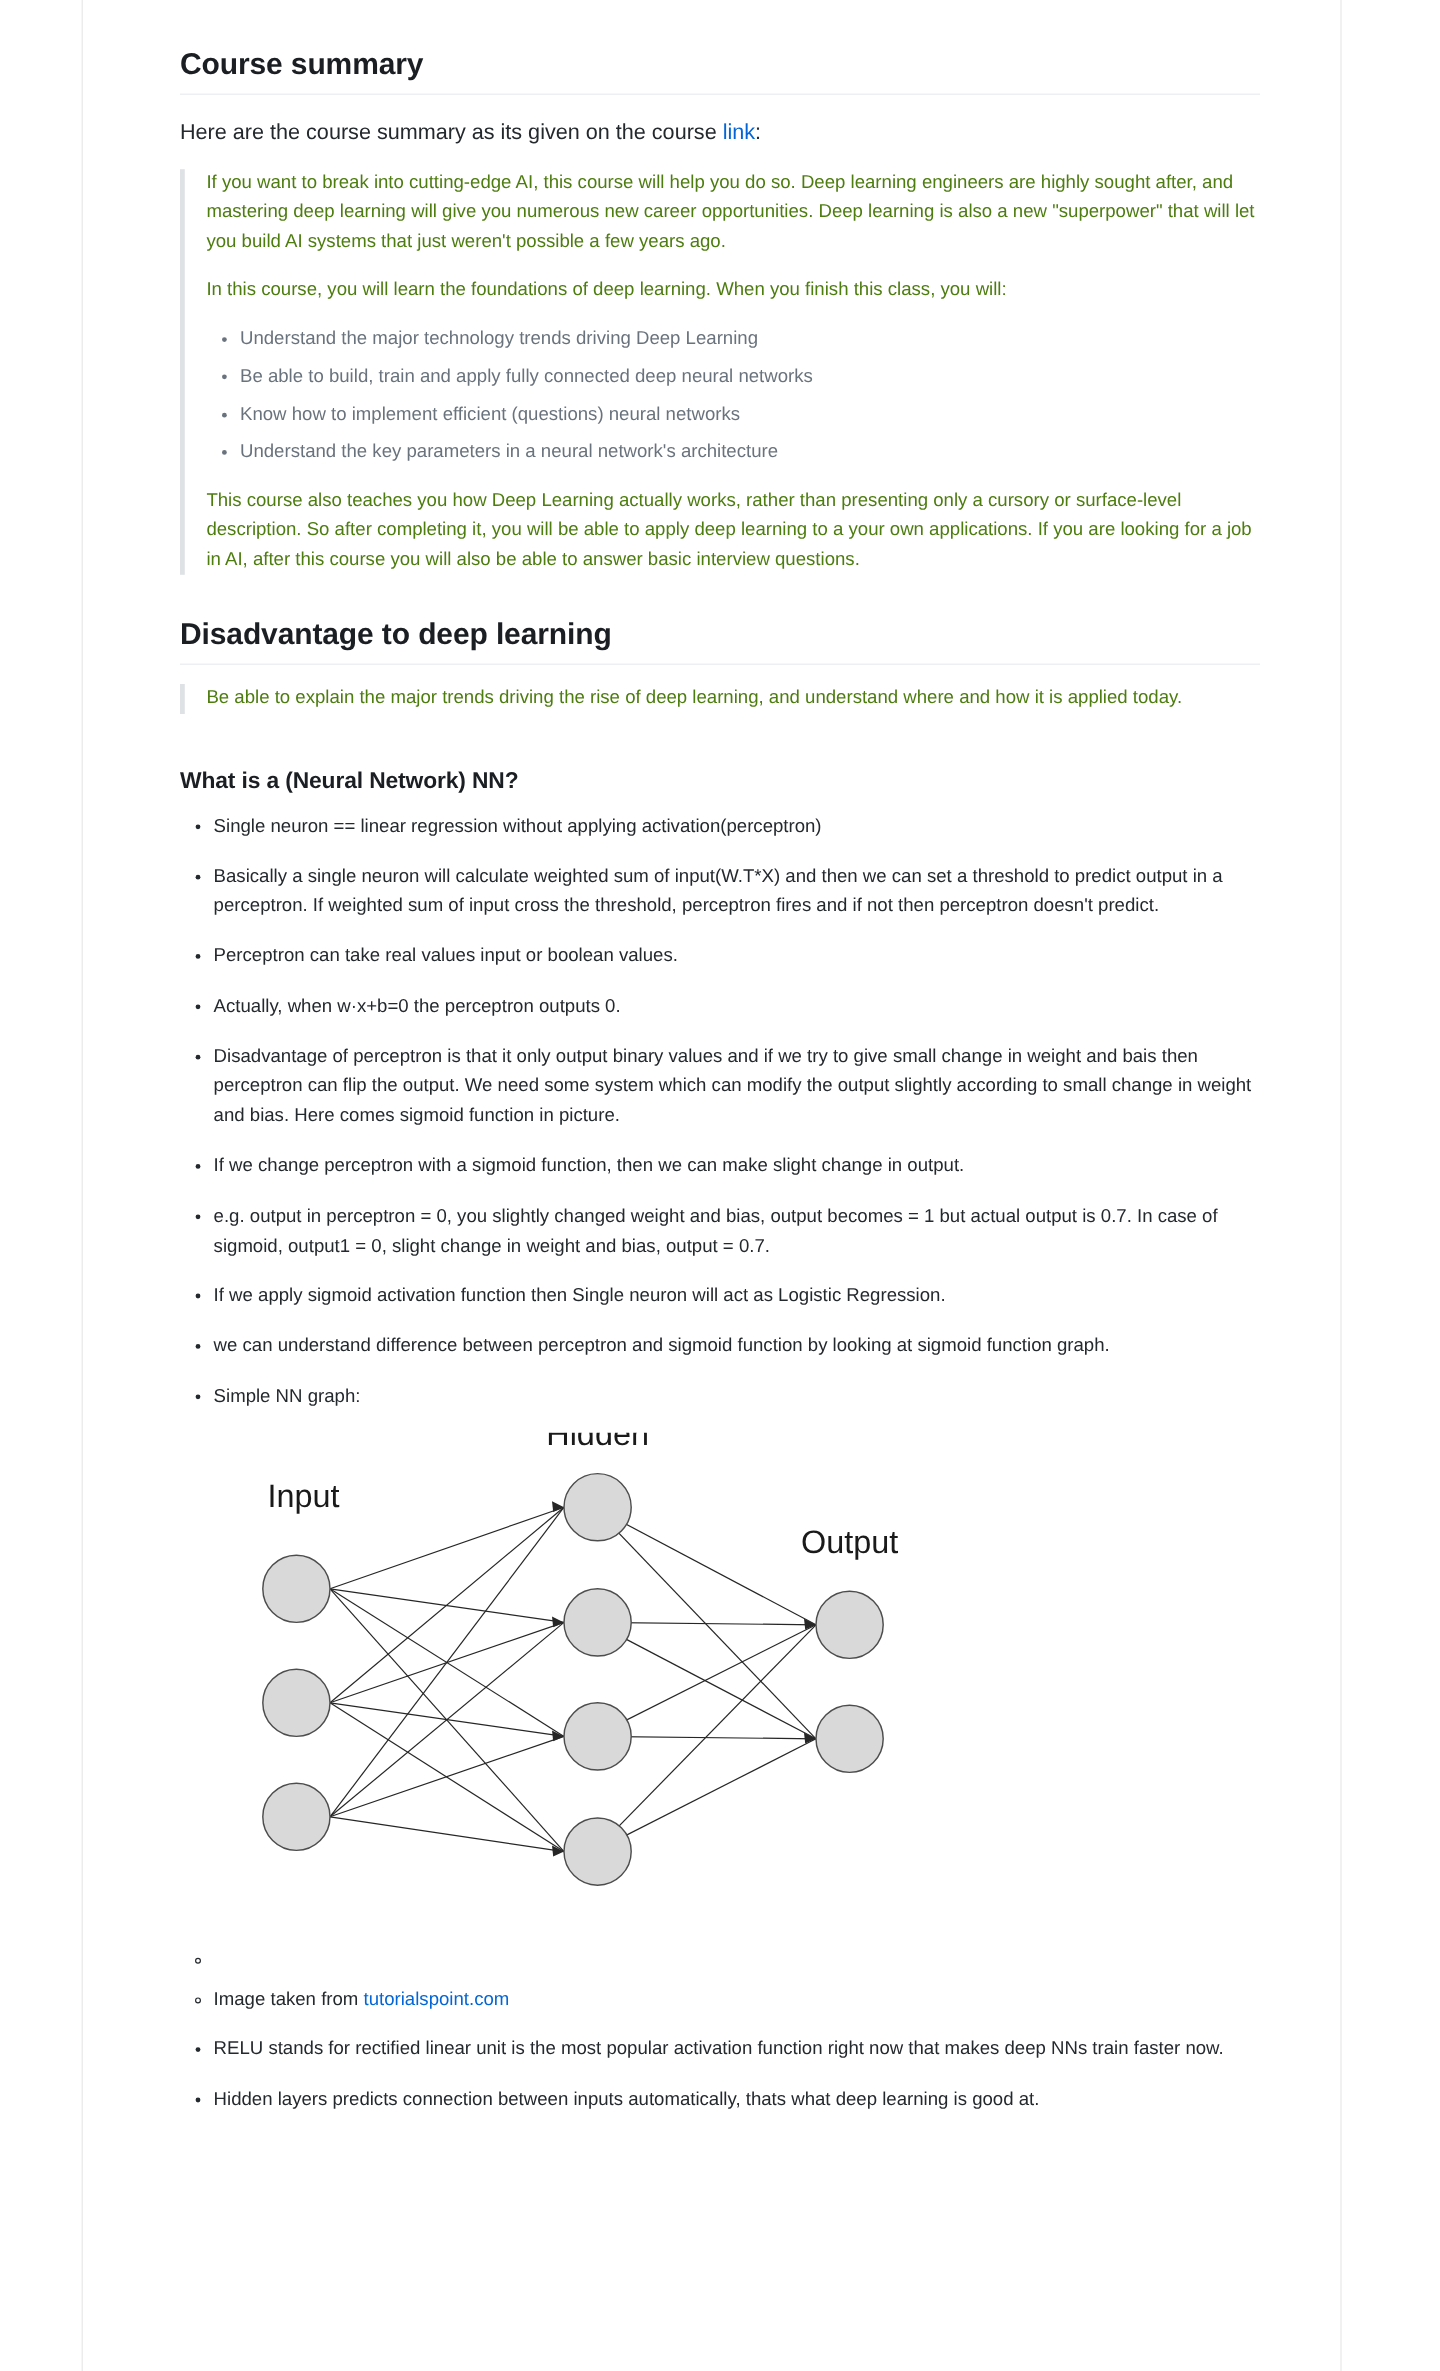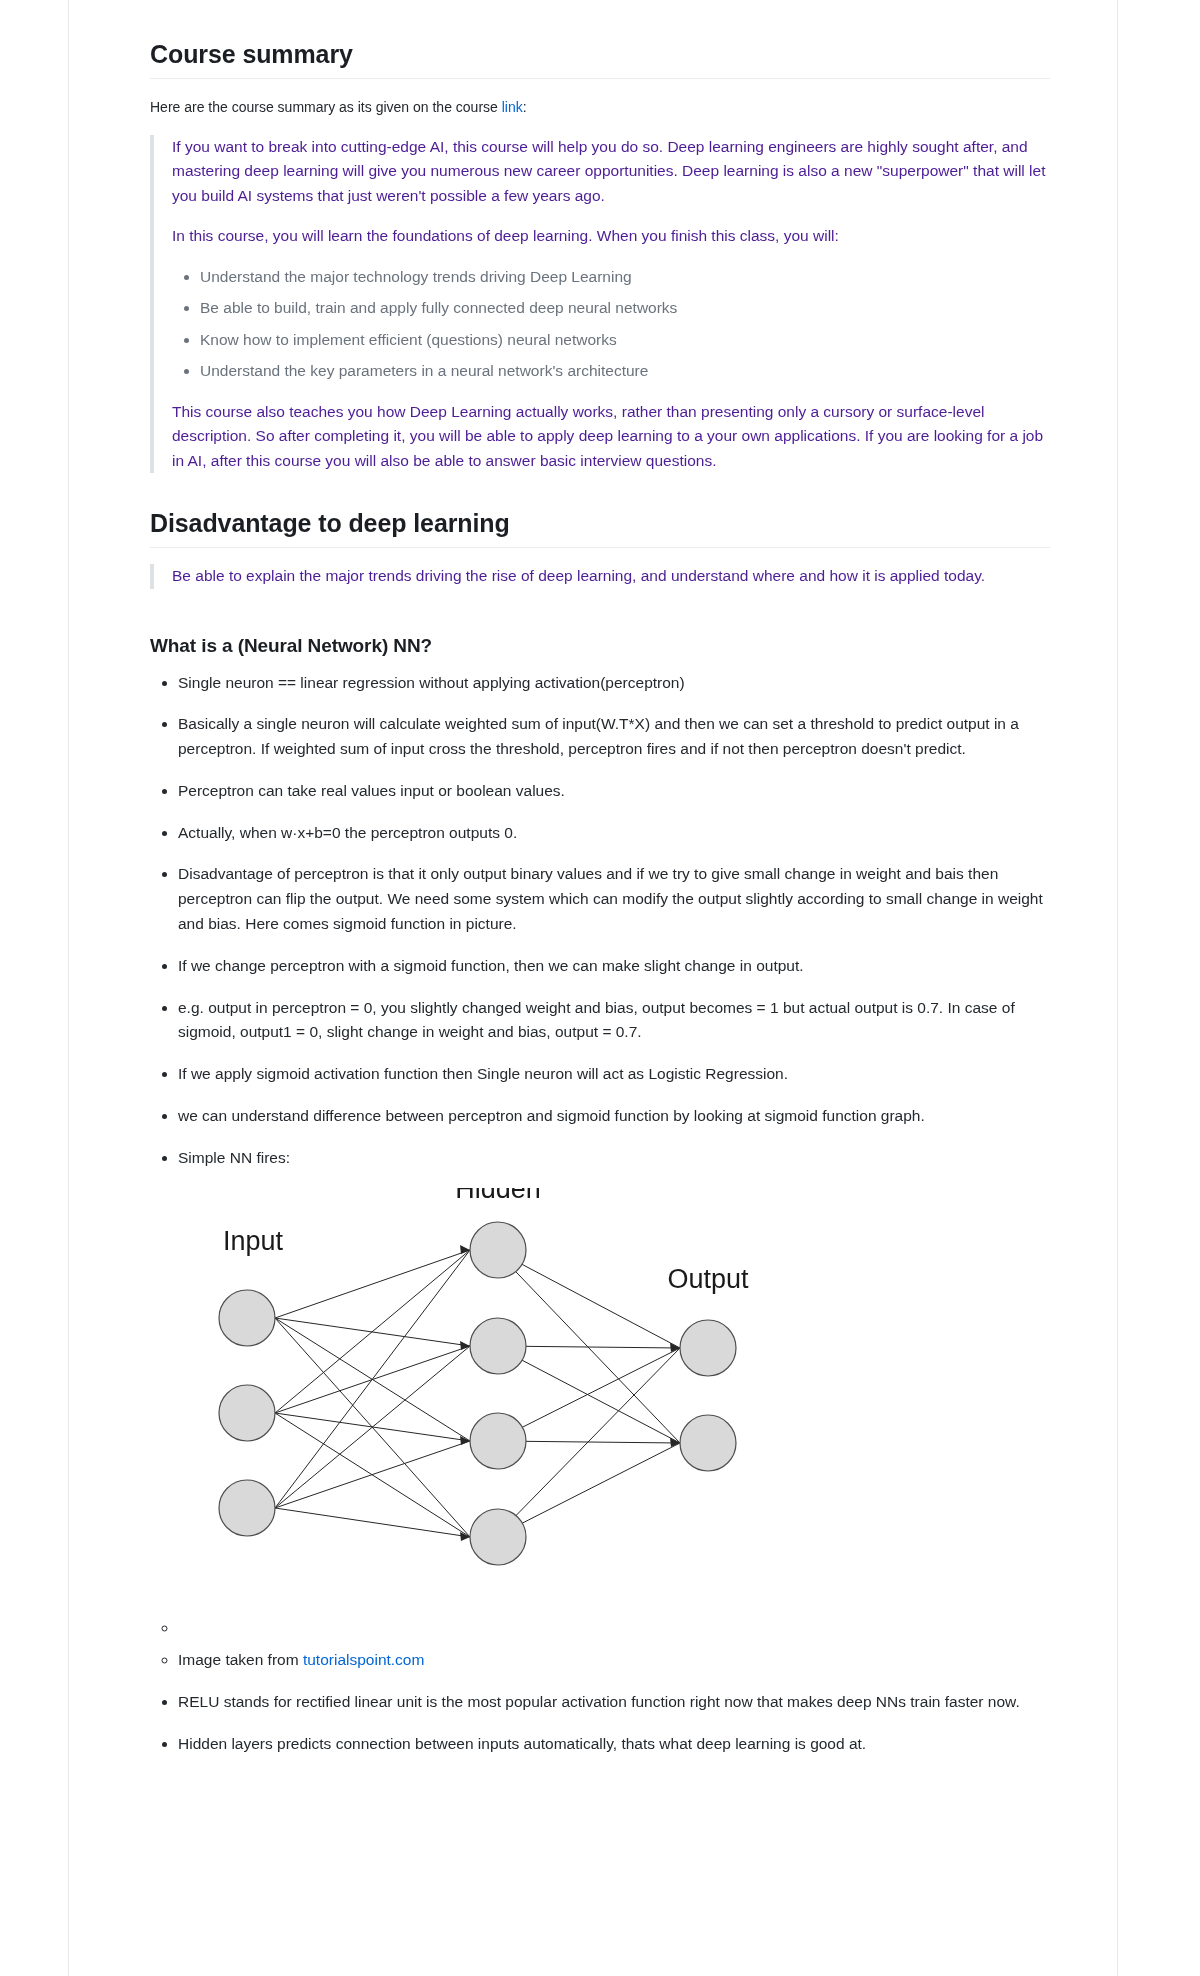--- a/index.html
+++ b/index.html
@@ -48,39 +48,39 @@
 
   h2.sub-title {
     font-size: 19px;
     font-weight: bold;
     color: #1b1f23;
     margin: 46px 0 14px 0;
     letter-spacing: -0.1px;
   }
 
   p.intro {
-    font-size: 14px;
+    font-size: 18px;
     line-height: 1.55;
     margin: 18px 0 16px 0;
     color: #24292e;
   }
 
   a.link { color: #0366d6; text-decoration: none; }
 
   blockquote {
     margin: 16px 0 16px 0;
     padding: 0 0 0 18px;
     border-left: 4px solid #dfe2e5;
     color: #6a737d;
   }
   blockquote p {
     font-size: 15.5px;
     line-height: 1.58;
     margin: 10px 0 16px 0;
-    color: #4c1d95;
+    color: #4d7c0f;
   }
   blockquote p:first-child { margin-top: 3px; }
   blockquote p:last-child { margin-bottom: 4px; }
   blockquote ul {
     margin: 10px 0 16px 0;
     padding-left: 28px;
     list-style-type: disc;
   }
   blockquote ul li {
     font-size: 15.5px;
@@ -160,21 +160,21 @@
     <ul class="body-list">
       <li>Single neuron == linear regression without applying activation(perceptron)</li>
       <li>Basically a single neuron will calculate weighted sum of input(W.T*X) and then we can set a threshold to predict output in a perceptron. If weighted sum of input cross the threshold, perceptron fires and if not then perceptron doesn't predict.</li>
       <li>Perceptron can take real values input or boolean values.</li>
       <li>Actually, when w·x+b=0 the perceptron outputs 0.</li>
       <li>Disadvantage of perceptron is that it only output binary values and if we try to give small change in weight and bais then perceptron can flip the output. We need some system which can modify the output slightly according to small change in weight and bias. Here comes sigmoid function in picture.</li>
       <li>If we change perceptron with a sigmoid function, then we can make slight change in output.</li>
       <li>e.g. output in perceptron = 0, you slightly changed weight and bias, output becomes = 1 but actual output is 0.7. In case of sigmoid, output1 = 0, slight change in weight and bias, output = 0.7.</li>
       <li>If we apply sigmoid activation function then Single neuron will act as Logistic Regression.</li>
       <li>we can understand difference between perceptron and sigmoid function by looking at sigmoid function graph.</li>
-      <li>Simple NN fires:</li>
+      <li>Simple NN graph:</li>
 
       <li style="list-style:none; margin-left:-28px; margin-bottom:0;">
         <div class="figure-wrap">
           <svg width="650" height="420" viewBox="0 0 650 420" xmlns="http://www.w3.org/2000/svg">
             <g stroke="#262626" stroke-width="1" fill="none">
 
               <line x1="125" y1="130" x2="320" y2="62"></line>
               <line x1="125" y1="130" x2="320" y2="158"></line>
               <line x1="125" y1="130" x2="320" y2="253"></line>
               <line x1="125" y1="130" x2="320" y2="349"></line>

